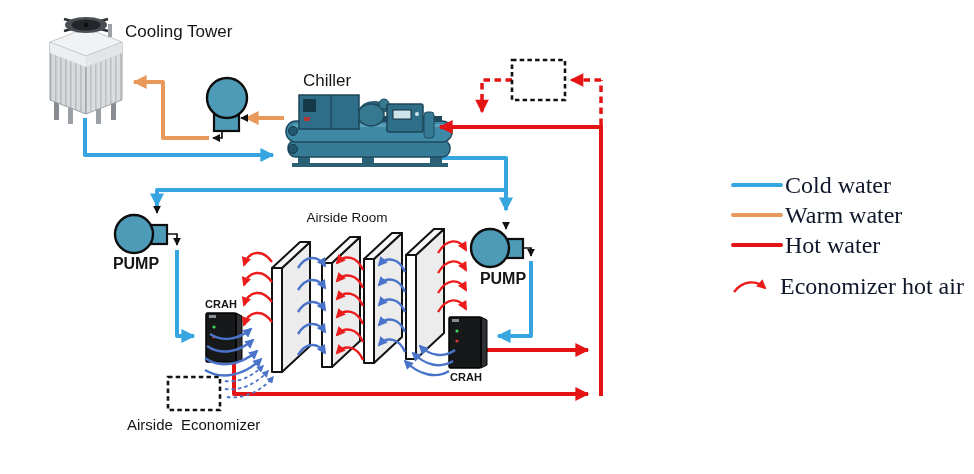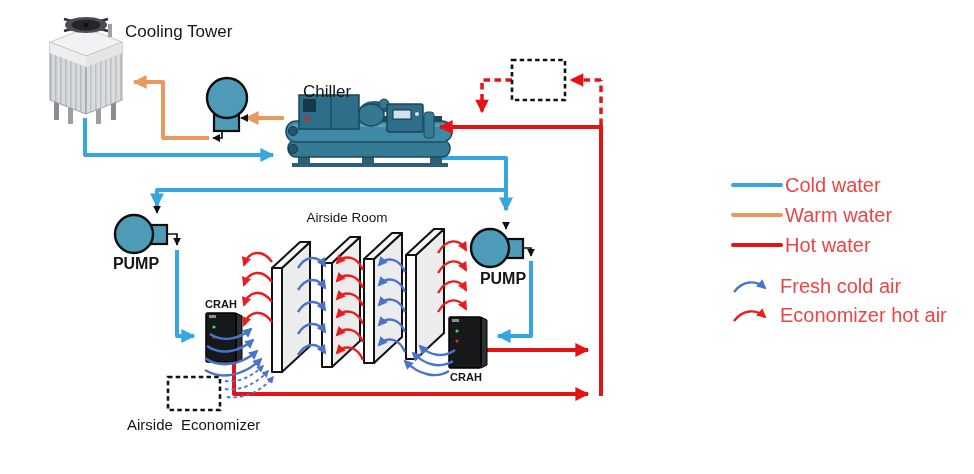--- a/index.html
+++ b/index.html
@@ -14,21 +14,21 @@
   .lbl-sm{font-size:16px;font-weight:700;}
   .lbl-crah{font-size:11px;font-weight:700;}
   .lbl-air{font-size:15px;word-spacing:4px;}
   .ctr{text-align:center;}
   
   .legend{position:absolute;left:731px;top:170px;width:240px;}
   .lg-row{display:flex;align-items:center;height:30px;}
   .lg-row-air{display:flex;align-items:center;height:29px;}
   .lg-gap{height:12px;}
   .lg-line{display:inline-block;width:52px;height:4px;border-radius:2px;margin-right:2px;flex:0 0 auto;}
-  .lg-text{font-family:Liberation Sans, sans-serif;font-size:20px;color:#ef4444;}
+  .lg-text{font-family:Liberation Serif, serif;font-size:24px;color:#0f172a;}
   .lg-swoosh{flex:0 0 auto;margin-right:7px;}
   
   .w{fill:none;stroke-width:4;stroke-linejoin:round;}
   .cold{stroke:var(--cold_water,#36A5E0);}
   .hot{stroke:var(--hot_water,#E41414);}
   .hotd{stroke:var(--hot_water,#E41414);stroke-width:3.5;stroke-dasharray:6.5 4.5;fill:none;}
   .warm{stroke:var(--warm_water,#E9995B);}
   .blk{fill:none;stroke:#111;stroke-width:1.7;}
   .airb{fill:none;stroke:var(--fresh_cold_air,#4A74C9);stroke-width:2.4;}
   .airbd{fill:none;stroke:var(--fresh_cold_air,#4A74C9);stroke-width:1.8;stroke-dasharray:3.5 3;}
@@ -241,21 +241,21 @@
       <path class="airbd" d="M225,381 C238,383 251,377 263,366" marker-end="url(#m-airb)"></path>
       <path class="airbd" d="M225,389 C240,391 255,385 268,371" marker-end="url(#m-airb)"></path>
       <path class="airbd" d="M227,397 C243,399 261,392 273,377" marker-end="url(#m-airb)"></path>
     </g>
 
     <rect class="dashbox" x="512" y="60" width="53" height="40"></rect>
     <rect class="dashbox" x="168" y="377" width="52" height="33"></rect>
   </svg>
 
   <div class="lbl lbl-lg" style="left:125px;top:22px;">Cooling Tower</div>
-  <div class="lbl lbl-lg" style="left:303px;top:82px;">Chiller</div>
+  <div class="lbl lbl-lg" style="left:303px;top:71px;">Chiller</div>
   <div class="lbl lbl-md ctr" style="left:301px;top:210px;width:92px;">Airside Room</div>
   <div class="lbl lbl-sm ctr" style="left:112px;top:255px;width:48px;">PUMP</div>
   <div class="lbl lbl-sm ctr" style="left:479px;top:270px;width:48px;">PUMP</div>
   <div class="lbl lbl-crah ctr" style="left:198px;top:298px;width:46px;">CRAH</div>
   <div class="lbl lbl-crah ctr" style="left:443px;top:371px;width:46px;">CRAH</div>
   <div class="lbl lbl-air" style="left:127px;top:416px;">Airside Economizer</div>
 
   <div class="legend">
     <div class="lg-row">
       <span class="lg-line" style="background:var(--cold_water,#36A5E0);"></span>
@@ -265,25 +265,19 @@
       <span class="lg-line" style="background:var(--warm_water,#E9995B);"></span>
       <span class="lg-text">Warm water</span>
     </div>
     <div class="lg-row">
       <span class="lg-line" style="background:var(--hot_water,#E41414);"></span>
       <span class="lg-text">Hot water</span>
     </div>
     <div class="lg-gap"></div>
     <div class="lg-row-air">
       <svg class="lg-swoosh" width="42" height="20" viewBox="0 0 42 20">
-        <path d="M3,15 C12,3 25,3 34,11" class="airb" marker-end="url(#m-airb)"></path>
-      </svg>
-      <span class="lg-text">Fresh cold air</span>
-    </div>
-    <div class="lg-row-air">
-      <svg class="lg-swoosh" width="42" height="20" viewBox="0 0 42 20">
         <path d="M3,15 C12,3 25,3 34,11" class="airr" marker-end="url(#m-airr)"></path>
       </svg>
       <span class="lg-text">Economizer hot air</span>
     </div>
   </div>
 
 </div>
 
 </body></html>

